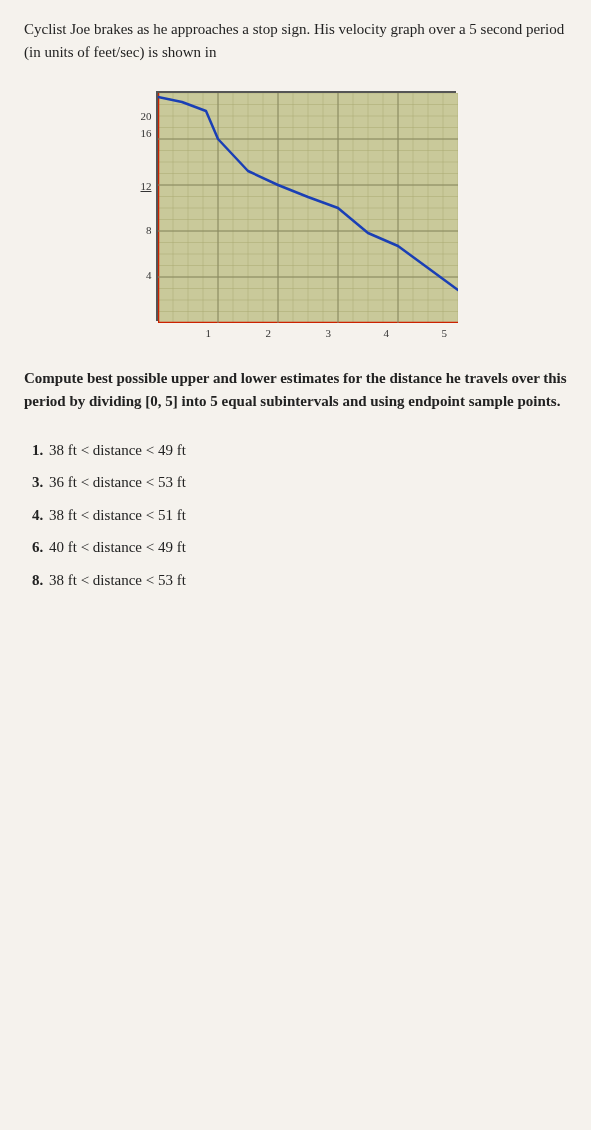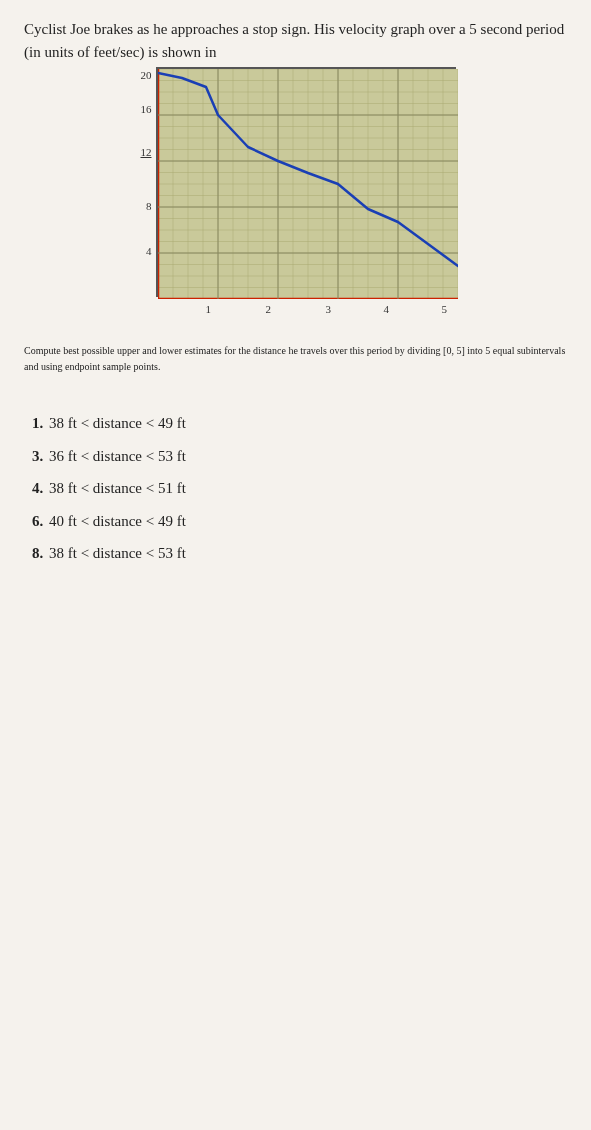--- a/index.html
+++ b/index.html
@@ -7,21 +7,21 @@
       width: 591px;
       min-height: 1130px;
       background: #f5f2ed;
       font-family: Georgia, 'Times New Roman', serif;
       color: #222;
       padding: 18px 24px;
     }
     .intro-text {
       font-size: 15px;
       line-height: 1.5;
-      margin-bottom: 4px;
+      margin-bottom: 28px;
       text-align: left;
     }
     .graph-container {
       width: 340px;
       height: 260px;
       margin: 0 auto 16px auto;
       position: relative;
     }
     .graph-area {
       position: absolute;
@@ -50,23 +50,24 @@
       width: 300px;
       height: 30px;
     }
     .x-label {
       position: absolute;
       font-size: 11px;
       color: #333;
       top: 6px;
     }
     .compute-text {
-      font-size: 10px;
+      font-size: 15px;
       line-height: 1.55;
-      margin-bottom: 33px;
+      margin-bottom: 20px;
+      font-weight: bold;
     }
     .answer-list {
       list-style: none;
       padding: 0;
     }
     .answer-item {
       font-size: 15px;
       padding: 5px 0 5px 8px;
       line-height: 1.5;
     }
@@ -76,23 +77,23 @@
     }
   </style>
 </head>
 <body>
 
 <p class="intro-text">Cyclist Joe brakes as he approaches a stop sign. His velocity graph over a 5 second period (in units of feet/sec) is shown in</p>
 
 <div class="graph-container">
 
   <div class="y-axis-labels">
-    <span class="y-label" style="top: 2px; text-align: right;">20</span>
+    <span class="y-label" style="top: 19px; text-align: right;">20</span>
     <span class="y-label" style="top: 36px;">16</span>
-    <span class="y-label" style="top: 79px; text-decoration: underline;">12</span>
+    <span class="y-label" style="top: 89px; text-decoration: underline;">12</span>
     <span class="y-label" style="top: 133px;">8</span>
     <span class="y-label" style="top: 178px;">4</span>
   </div>
 
   <div class="graph-area">
     <svg width="300" height="230" viewBox="0 0 300 230">
 
       <rect width="300" height="230" fill="#c9c99a"></rect>
 
       <g stroke="#a8a870" stroke-width="0.5">

